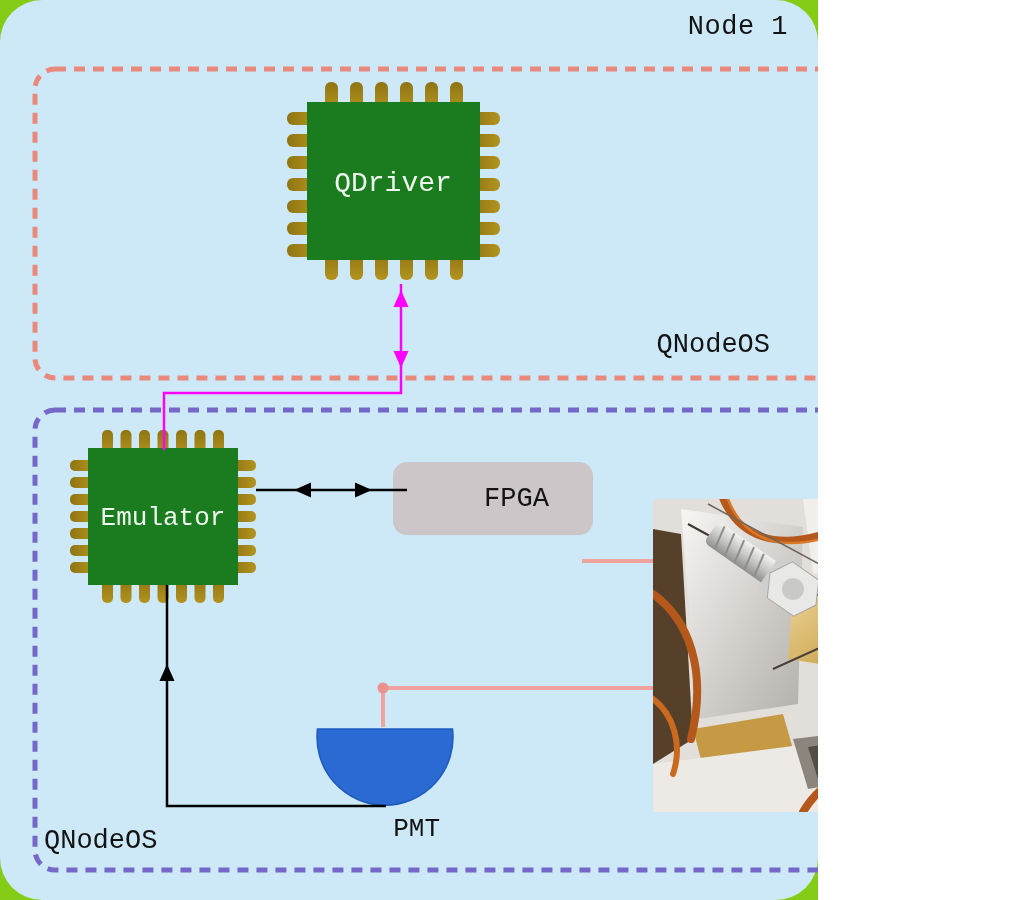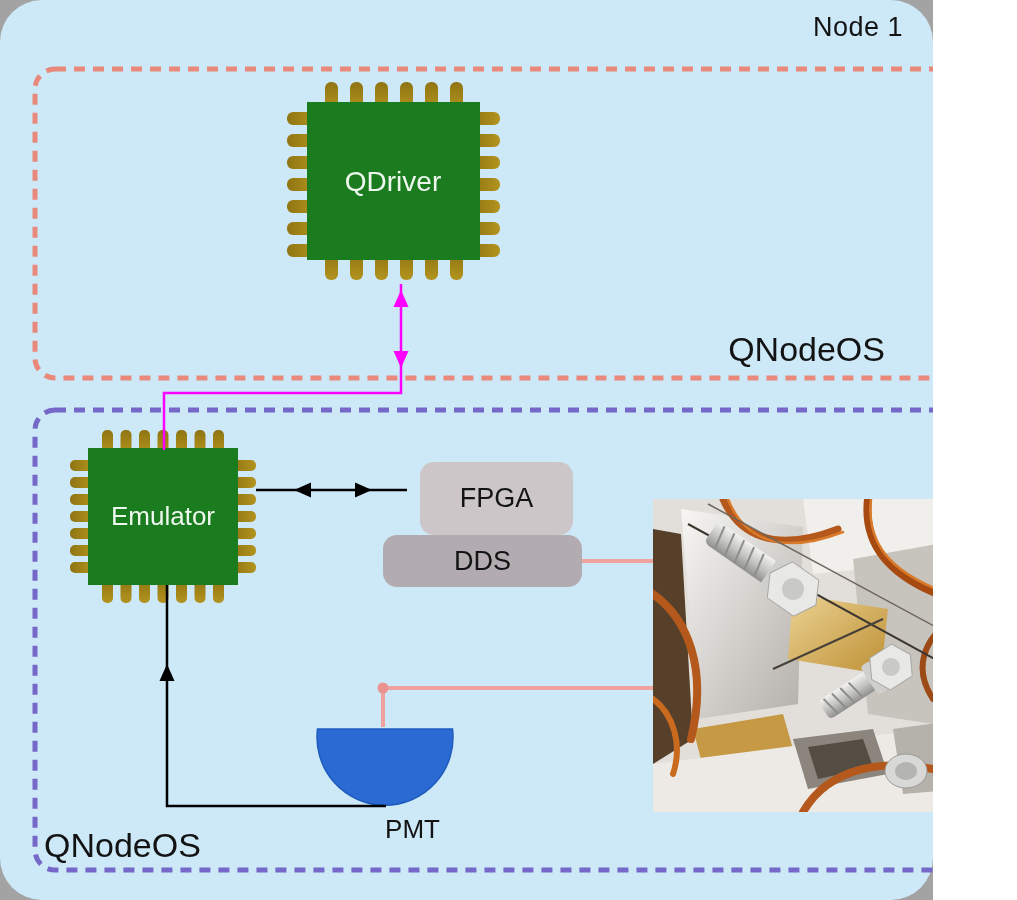--- a/index.html
+++ b/index.html
@@ -1,37 +1,37 @@
 <!DOCTYPE html>
 <html><head>
 <meta charset="utf-8">
 <style>
   html,body{margin:0;padding:0;background:#ffffff;}
   .canvas{
-    position:relative;width:933px;height:900px;background:#a3a3a3;
-    font-family:Liberation Sans, sans-serif;overflow:hidden;
+    position:relative;width:818px;height:900px;background:#84cc16;
+    font-family:Liberation Mono, monospace;overflow:hidden;
   }
   .panel{
     position:absolute;left:0;top:0;right:0;bottom:0;
     background:#cde9f8;border-radius:42px;
   }
   .node-title{
     position:absolute;top:12px;right:30px;
     font-size:27px;color:#131313;letter-spacing:0.5px;
   }
-  .box-label{position:absolute;font-size:34px;color:#131313;}
+  .box-label{position:absolute;font-size:27px;color:#131313;}
   .qnodeos-label{right:48px;top:330px;}
   .qdevice-label{left:44px;top:826px;}
   .links,.borders{position:absolute;left:0;top:0;}
   .chip{position:absolute;}
   .hwbox{
     position:absolute;display:flex;align-items:center;justify-content:center;
     font-size:27px;color:#131313;border-radius:14px;
   }
-  .fpga{left:420px;top:462px;width:153px;height:73px;background:#ccc6c9;z-index:3;}
+  .fpga{left:393px;top:462px;width:153px;height:73px;background:#ccc6c9;z-index:3;padding-left:47px;}
   .dds{left:383px;top:535px;width:199px;height:52px;background:#b2acb0;z-index:4;}
   .photo{position:absolute;left:653px;top:499px;width:312px;height:313px;z-index:3;}
   .pmt{position:absolute;left:310px;top:722px;width:150px;height:92px;z-index:3;}
   .pmt-label{
     position:absolute;left:330px;top:814px;width:110px;text-align:right;
     font-size:26px;color:#131313;z-index:3;
   } .z3{z-index:3;} .z5{z-index:5;}
   svg{display:block;}
 </style>
 </head>
@@ -112,23 +112,20 @@
         <g transform="translate(253,272)">
           <ellipse cx="0" cy="0" rx="21" ry="17" fill="#d8d8d6" stroke="#9a9a98"></ellipse>
           <ellipse cx="0" cy="0" rx="11" ry="9" fill="#b4b4b2"></ellipse>
         </g>
       </svg>
     </div>
 
     <div class="hwbox fpga">
       <span>FPGA</span>
     </div>
-    <div class="hwbox dds">
-      <span>DDS</span>
-    </div>
 
     <svg class="chip z3" style="left:285px;top:80px;" width="217" height="202" viewBox="0 0 217 202">
       <defs>
         <linearGradient id="qdpinV" x1="0" y1="0" x2="0" y2="1">
           <stop offset="0" stop-color="#8f7412"></stop>
             <stop offset="1" stop-color="#b3941f"></stop>
         </linearGradient>
         <linearGradient id="qdpinH" x1="0" y1="0" x2="1" y2="0">
           <stop offset="0" stop-color="#8f7412"></stop>
             <stop offset="1" stop-color="#b3941f"></stop>

